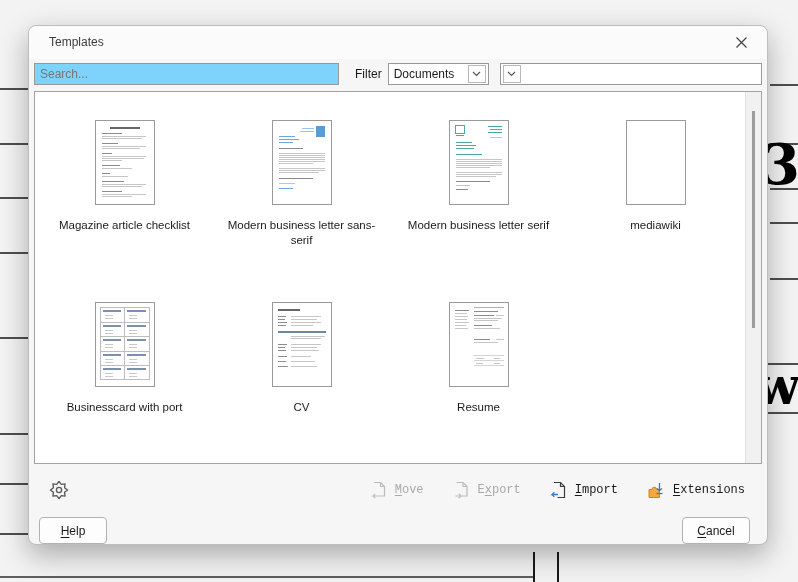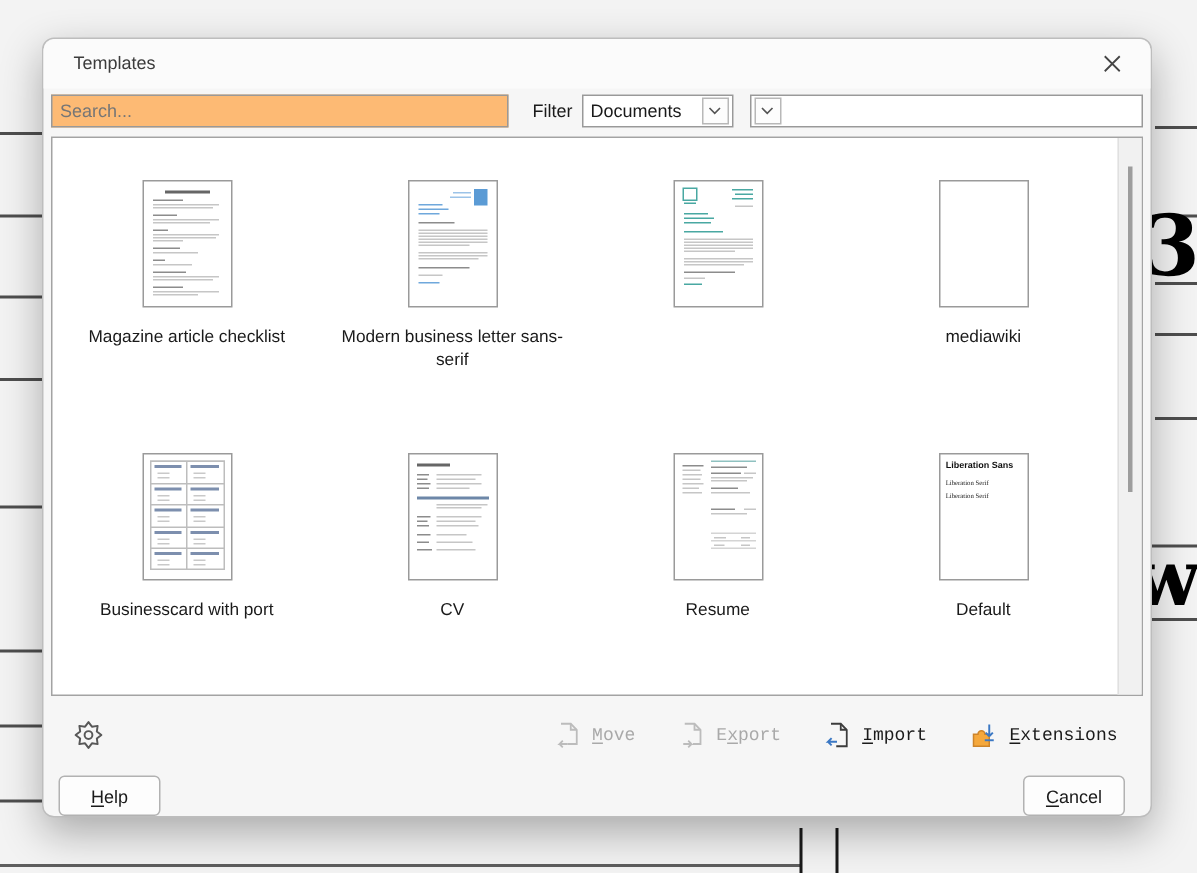--- a/index.html
+++ b/index.html
@@ -12,21 +12,21 @@
   
   .dialog{position:absolute;left:28px;top:25px;width:740px;height:520px;background:#f6f6f6;
     border:1px solid #bdbdbd;border-radius:8px;box-shadow:0 10px 28px rgba(0,0,0,.30);
     display:flex;flex-direction:column;box-sizing:border-box;}
   .titlebar{height:33px;display:flex;align-items:center;padding:0 13px 0 20px;background:#fbfbfb;
     border-radius:8px 8px 0 0;}
   .title{font-size:12px;color:#3c3c3c;flex:1;}
   .close-btn{width:26px;height:22px;display:flex;align-items:center;justify-content:center;border:none;background:transparent;cursor:pointer;padding:0;}
   
   .filter-row{height:30px;display:flex;align-items:center;padding:0 5px;}
-  .search{width:293px;height:20px;border:1px solid #999;background:#fdba74;font-size:12px;padding:0 5px;color:#333;font-family:inherit;}
+  .search{width:293px;height:20px;border:1px solid #999;background:#7dd3fc;font-size:12px;padding:0 5px;color:#333;font-family:inherit;}
   .search::placeholder{color:#767676;}
   .flabel{font-size:12px;color:#1a1a1a;margin:0 6px 0 16px;}
   .combo{height:22px;border:1px solid #999;background:#fff;display:flex;align-items:center;box-sizing:border-box;}
   .combo .val{font-size:12px;color:#1a1a1a;padding-left:5px;flex:1;white-space:nowrap;overflow:hidden;}
   .combo .dd{width:16px;height:16px;margin:2px;border:1px solid #b8b8b8;background:#fdfdfd;display:flex;align-items:center;justify-content:center;}
   .combo.c1{width:101px;margin-right:11px;}
   .combo.c2{flex:1;}
   
   .list{margin:3px 5px 0 5px;height:374px;background:#fff;border:1px solid #a3a3a3;position:relative;box-sizing:content-box;}
   .grid{position:absolute;left:1px;top:0;right:17px;bottom:0;display:grid;grid-template-columns:repeat(4,1fr);grid-auto-rows:182px;}
@@ -195,20 +195,21 @@
               <i style="left:6px;top:42px;width:46px;"></i>
               <i style="left:6px;top:44px;width:46px;"></i>
               <i style="left:6px;top:46px;width:34px;"></i>
             <i style="left:6px;top:51px;width:46px;"></i>
               <i style="left:6px;top:53px;width:46px;"></i>
               <i style="left:6px;top:55px;width:40px;"></i>
             <i class="d" style="left:6px;top:60px;width:34px;"></i>
             <i style="left:6px;top:64px;width:14px;"></i>
             <i class="t" style="left:6px;top:68px;width:12px;"></i>
           </div>
+          <div class="tlabel">Modern business letter serif</div>
         </div>
 
         <div class="cell">
           <div class="thumb"></div>
           <div class="tlabel">mediawiki</div>
         </div>
 
         <div class="cell">
           <div class="thumb">
             <div class="bc">
@@ -281,28 +282,20 @@
             <i style="left:24px;top:57px;width:30px;background:#d4d4d4;"></i>
             <i style="left:26px;top:54.5px;width:8px;"></i>
               <i style="left:44px;top:54.5px;width:6px;"></i>
             <i style="left:26px;top:59.5px;width:7px;"></i>
               <i style="left:44px;top:59.5px;width:6px;"></i>
             <i style="left:24px;top:62px;width:30px;background:#d4d4d4;"></i>
           </div>
           <div class="tlabel">Resume</div>
         </div>
 
-        <div class="cell">
-          <div class="thumb">
-            <span class="def-head">Liberation Sans</span>
-            <span class="def-line" style="top:16px;">Liberation Serif</span>
-            <span class="def-line" style="top:25px;">Liberation Serif</span>
-          </div>
-          <div class="tlabel">Default</div>
-        </div>
 
       </div>
       <div class="sbar">
         <div class="sthumb"></div>
       </div>
     </div>
 
     <div class="toolbar">
       <button class="gear-btn">
         <svg width="20" height="20" viewBox="0 0 20 20">

